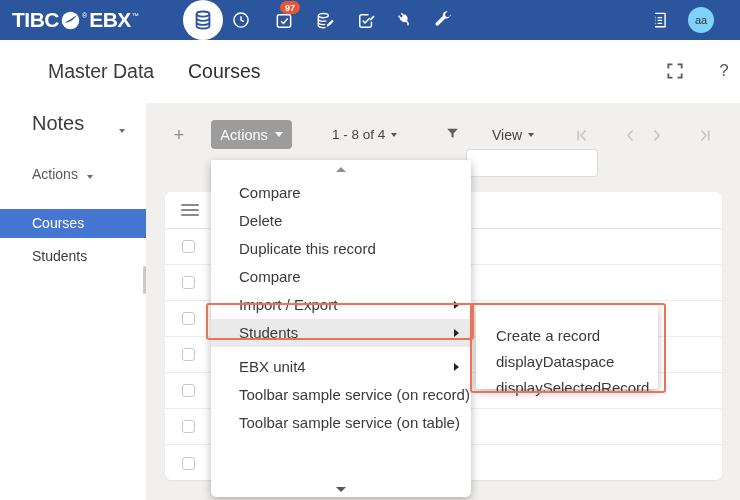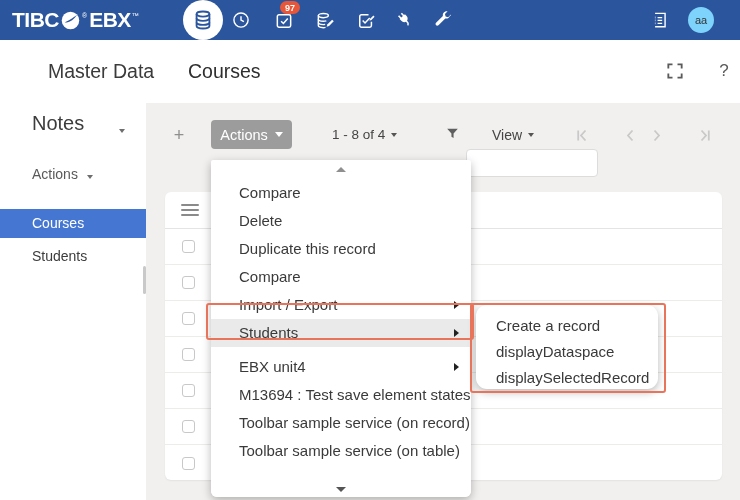--- a/index.html
+++ b/index.html
@@ -60,21 +60,21 @@
 
   
   .menu { position:absolute; left:211px; top:160px; width:260px; height:337px; background:#fff; border-radius:2px 2px 6px 6px; box-shadow:0 3px 10px rgba(0,0,0,0.28); z-index:5; overflow:hidden; }
   .menu-scroll-up { height:19px; display:flex; align-items:center; justify-content:center; }
   .mi { height:28px; line-height:28px; padding:0 12px 0 28px; font-size:15px; color:#3a3a3a; white-space:nowrap; display:flex; align-items:center; justify-content:space-between; cursor:pointer; }
   .mi.hl { background:#eaeaea; }
   .menu-spacer { height:6px; }
   .menu-scroll-down { position:absolute; left:0; right:0; bottom:0; height:16px; background:rgba(255,255,255,0.92); display:flex; align-items:center; justify-content:center; }
 
   
-  .submenu { position:absolute; left:476px; top:305px; width:182px; height:84px; background:#fff; border-radius:11px; box-shadow:0 3px 9px rgba(0,0,0,0.28); z-index:6; padding-top:8px; }
+  .submenu { position:absolute; left:476px; top:305px; width:182px; height:84px; background:#fff; border-radius:3px; box-shadow:0 3px 9px rgba(0,0,0,0.28); z-index:6; padding-top:18px; }
   .smi { height:26px; line-height:26px; padding-left:20px; font-size:15px; color:#3a3a3a; white-space:nowrap; cursor:pointer; }
 
   
   .ann { position:absolute; border:2px solid #e8755b; border-radius:3px; z-index:10; pointer-events:none; }
   .annA { left:206px; top:303px; width:268px; height:37px; }
   .annB { left:470px; top:303px; width:196px; height:90px; }
 
   
   .caret-down { display:inline-block; width:0; height:0; border-left:4px solid transparent; border-right:4px solid transparent; border-top:5px solid currentColor; }
   .caret-down.sm { border-left-width:3.5px; border-right-width:3.5px; border-top-width:4.5px; }
@@ -301,23 +301,20 @@
     <div class="mi hl">
       <span>Students</span>
       <span class="arrow-right"></span>
     </div>
     <div class="menu-spacer"></div>
     <div class="mi">
       <span>EBX unit4</span>
       <span class="arrow-right"></span>
     </div>
     <div class="mi">
-      <span>M13694 : Test save element states</span>
-    </div>
-    <div class="mi">
       <span>Toolbar sample service (on record)</span>
     </div>
     <div class="mi">
       <span>Toolbar sample service (on table)</span>
     </div>
     <div class="menu-scroll-down">
       <span class="caret-dn-gray"></span>
     </div>
   </div>
 

